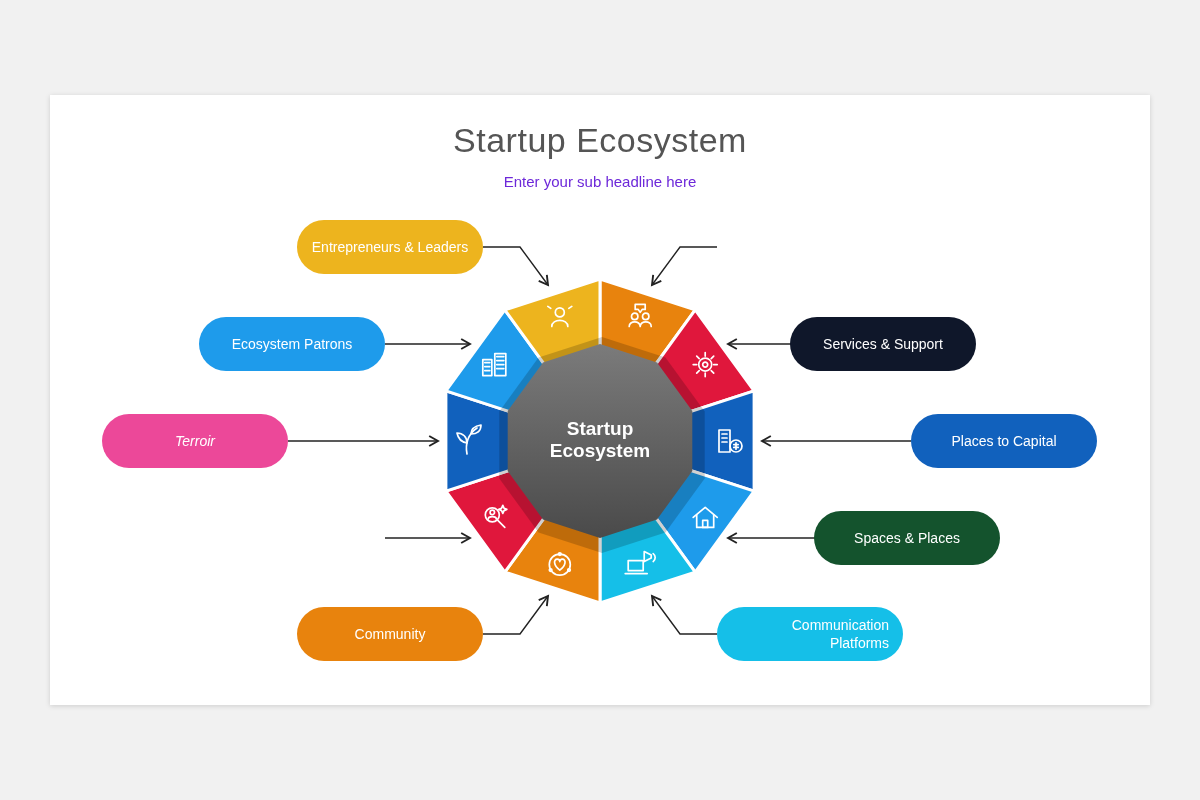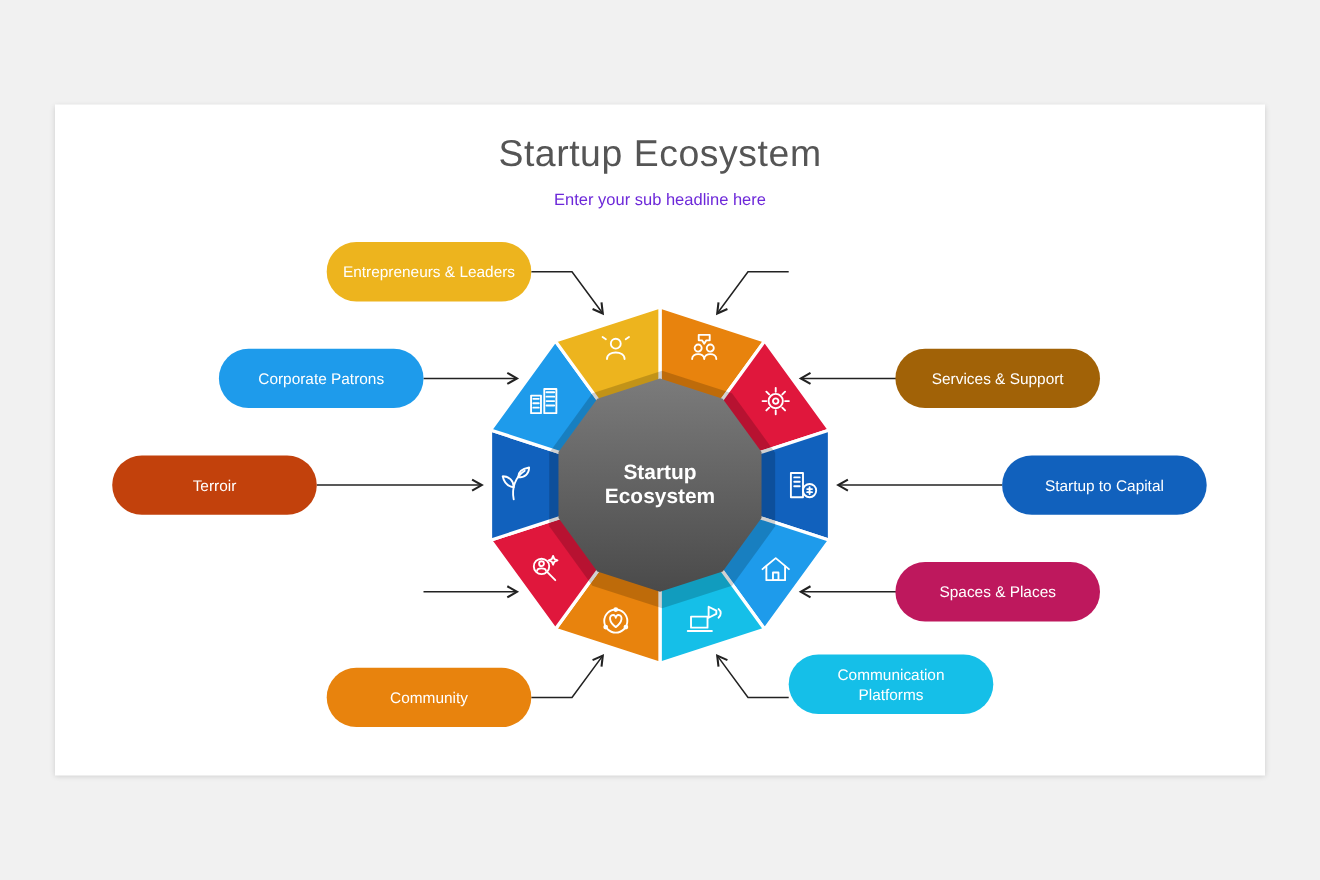--- a/index.html
+++ b/index.html
@@ -115,21 +115,21 @@
       <path d="M-10 -2 h5 M-10 2 h5 M-10 6 h5 M2 -8 h7 M2 -4 h7 M2 0 h7 M2 4 h7"></path>
     </g>
 
     <polygon fill="rgba(0,0,0,0.18)" points="552,242 615.5,262.6 654.7,316.6 654.7,383.4 615.5,437.4 552,458 488.5,437.4 449.3,383.4 449.3,316.6 488.5,262.6"></polygon>
     <polygon fill="url(#grayGrad)" points="550,249 607,267.5 642.3,316 642.3,376 607,424.5 550,443 493,424.5 457.7,376 457.7,316 493,267.5"></polygon>
     <text class="center-text" x="550" y="340">Startup</text>
     <text class="center-text" x="550" y="362">Ecosystem</text>
   </svg>
 
   <div class="pill" style="left: 247px; top: 125px; background: rgb(237, 180, 30);">Entrepreneurs &amp; Leaders</div>
-  <div class="pill" style="left: 149px; top: 222px; background: rgb(30, 155, 235);">Corporate Patrons</div>
-  <div class="pill" style="left: 764px; top: 222px; background: #a16207;">Services &amp; Support</div>
-  <div class="pill" style="left: 52px; top: 319px; background: #c2410c;">Terroir</div>
-  <div class="pill" style="left: 861px; top: 319px; background: rgb(17, 97, 189);">Startup to Capital</div>
-  <div class="pill" style="left: 764px; top: 416px; background: #be185d;">Spaces &amp; Places</div>
+  <div class="pill" style="left: 149px; top: 222px; background: rgb(30, 155, 235);">Ecosystem Patrons</div>
+  <div class="pill" style="left: 740px; top: 222px; background: #0f172a;">Services &amp; Support</div>
+  <div class="pill" style="left: 52px; top: 319px; background: #ec4899; font-style: italic;">Terroir</div>
+  <div class="pill" style="left: 861px; top: 319px; background: rgb(17, 97, 189);">Places to Capital</div>
+  <div class="pill" style="left: 764px; top: 416px; background: #14532d;">Spaces &amp; Places</div>
   <div class="pill" style="left: 247px; top: 512px; background: rgb(232, 131, 13);">Community</div>
-  <div class="pill" style="left: 667px; top: 500px; background: rgb(21, 191, 232);">Communication Platforms</div>
+  <div class="pill" style="left: 667px; top: 512px; background: rgb(21, 191, 232); text-align: right;">Communication Platforms</div>
 
 </div>
 
 </body></html>

